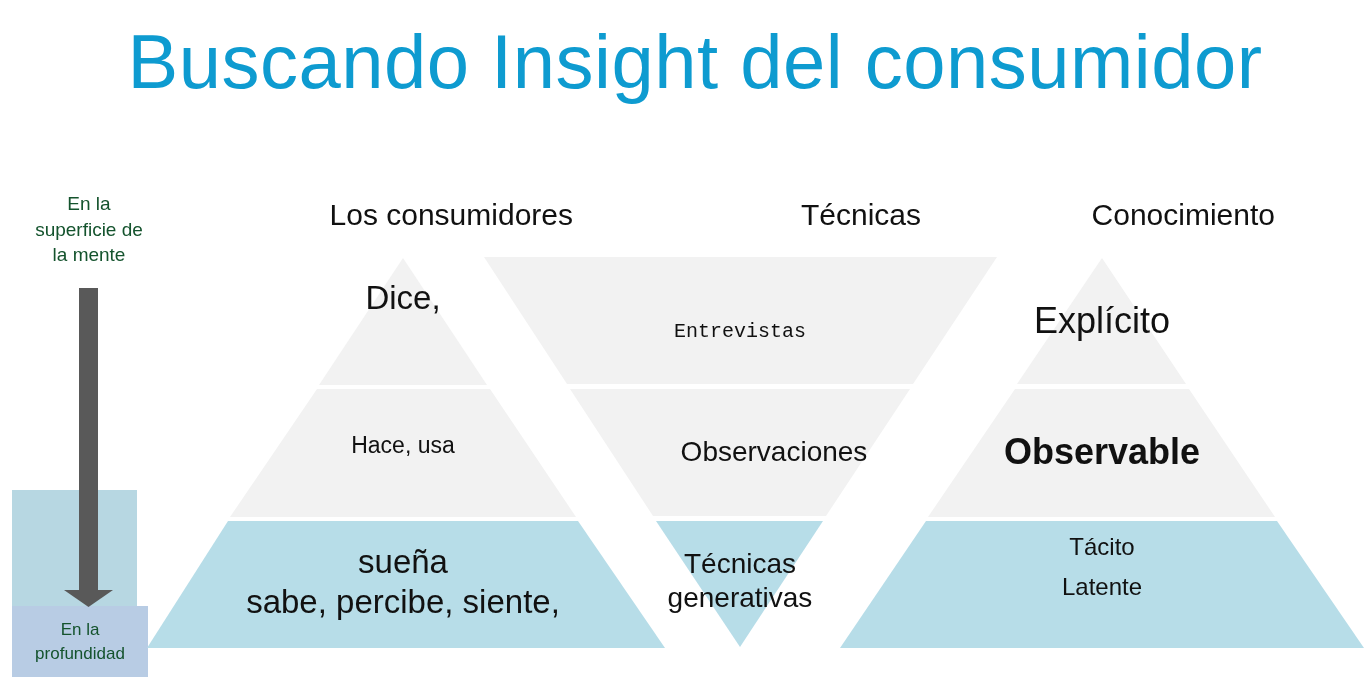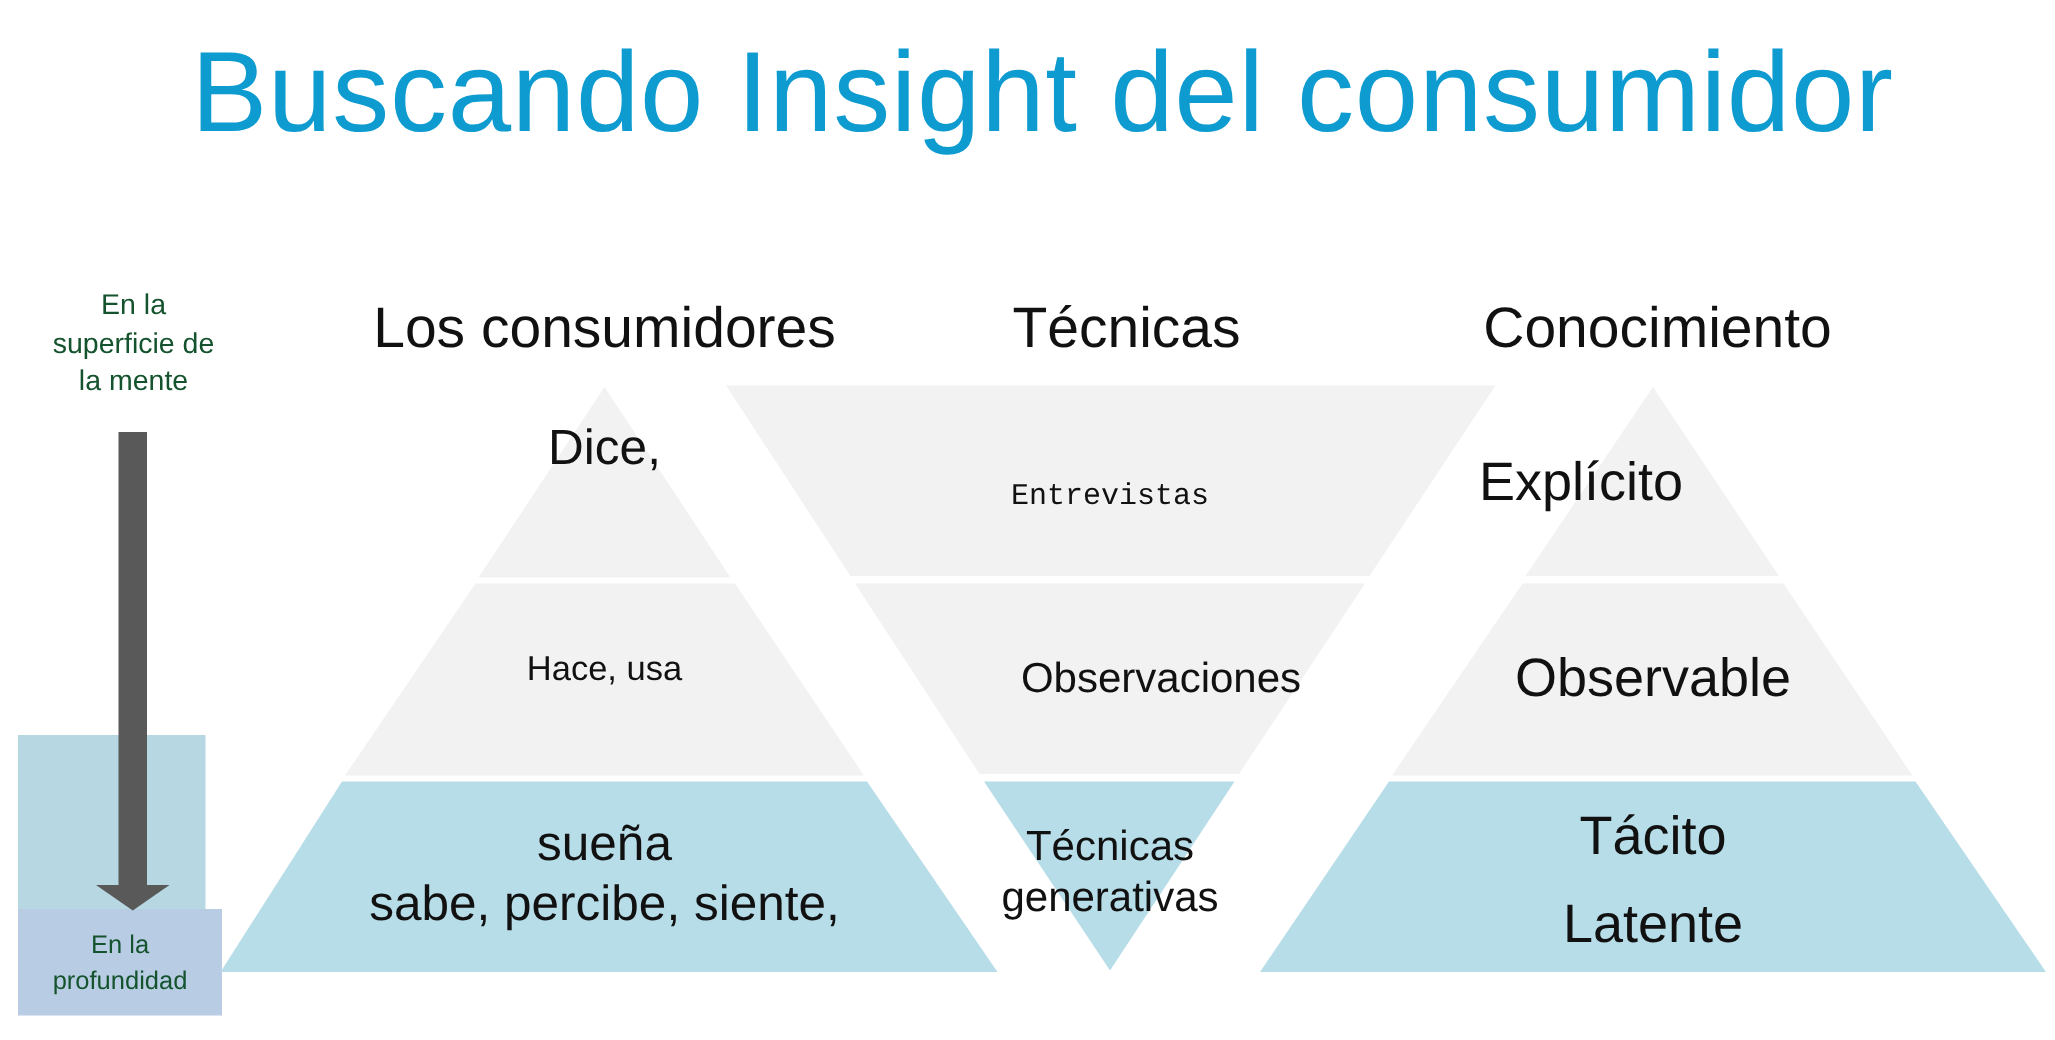--- a/index.html
+++ b/index.html
@@ -1,18 +1,18 @@
 <!DOCTYPE html>
 <html><head>
 <meta charset="utf-8">
 <style>
   html, body { margin:0; padding:0; background:#ffffff; }
   body { width:1370px; height:693px; position:relative; overflow:hidden; font-family:"Liberation Sans", "DejaVu Sans", sans-serif; }
   .title { position:absolute; left:0; top:18px; width:1390px; text-align:center; font-size:76px; color:#0E9BD0; letter-spacing:0.5px; }
-  .hdr { position:absolute; top:198px; font-size:38px; color:#111; text-align:center; width:340px; }
+  .hdr { position:absolute; top:198px; font-size:30px; color:#111; text-align:right; width:340px; }
   svg.diagram { position:absolute; left:0; top:0; }
   .lbl { position:absolute; text-align:center; color:#111; line-height:1.2; }
   .side { position:absolute; text-align:center; color:#14532d; font-size:19px; line-height:1.35; }
 </style>
 </head>
 <body>
 
 <div class="title">Buscando Insight del consumidor</div>
 
 <svg class="diagram" width="1370" height="693" viewBox="0 0 1370 693">
@@ -73,22 +73,22 @@
   <div>Entrevistas</div>
 </div>
 <div class="lbl" style="left:624px; top:435px; width:300px; font-size:28px;">
   <div>Observaciones</div>
 </div>
 <div class="lbl" style="left:590px; top:547px; width:300px; font-size:28px;">
   <div>Técnicas</div>
   <div>generativas</div>
 </div>
 
-<div class="lbl" style="left:904px; top:299px; width:300px; font-size:36px;">
+<div class="lbl" style="left:952px; top:299px; width:300px; font-size:36px;">
   <div>Explícito</div>
 </div>
-<div class="lbl" style="left:952px; top:430px; width:300px; font-size:36px;">
+<div class="lbl" style="left:952px; top:430px; width:300px; font-size:36px;font-weight:bold;">
   <div>Observable</div>
 </div>
-<div class="lbl" style="left:952px; top:527px; width:300px; font-size:36px; line-height:1.65;text-align:center;">
+<div class="lbl" style="left:952px; top:527px; width:300px; font-size:24px; line-height:1.65;text-align:center;">
   <div>Tácito</div>
   <div>Latente</div>
 </div>
 
 </body></html>

